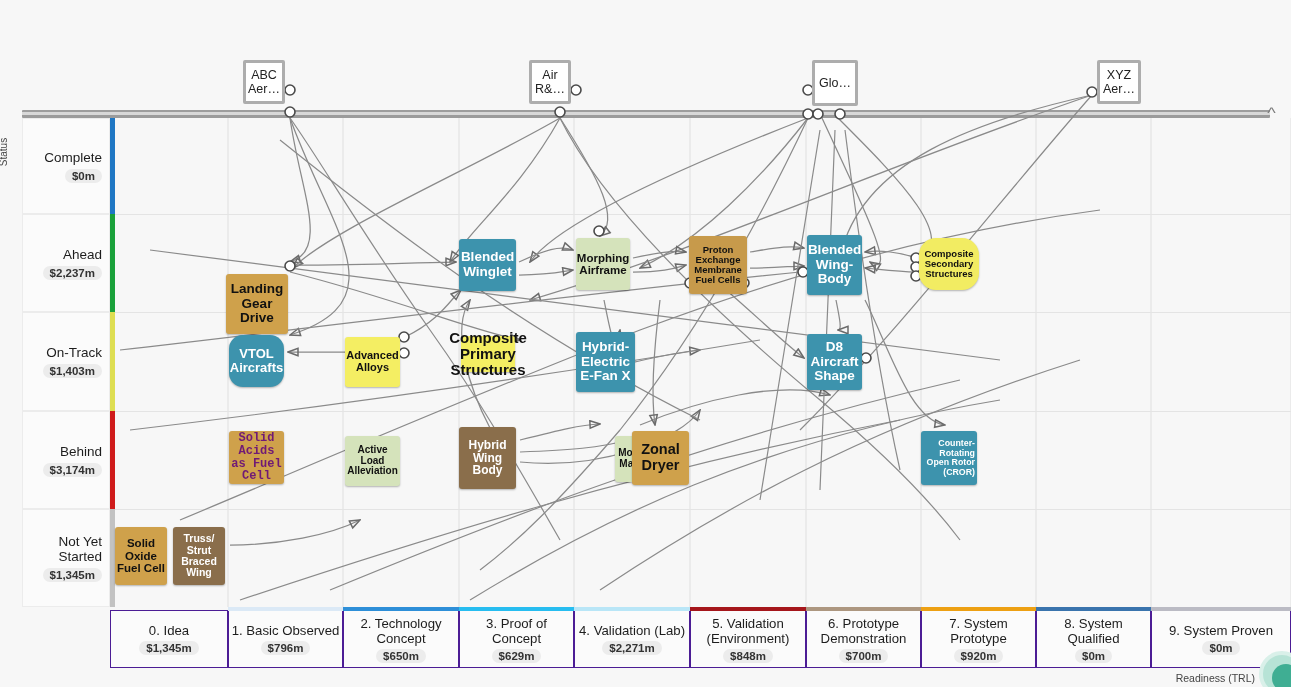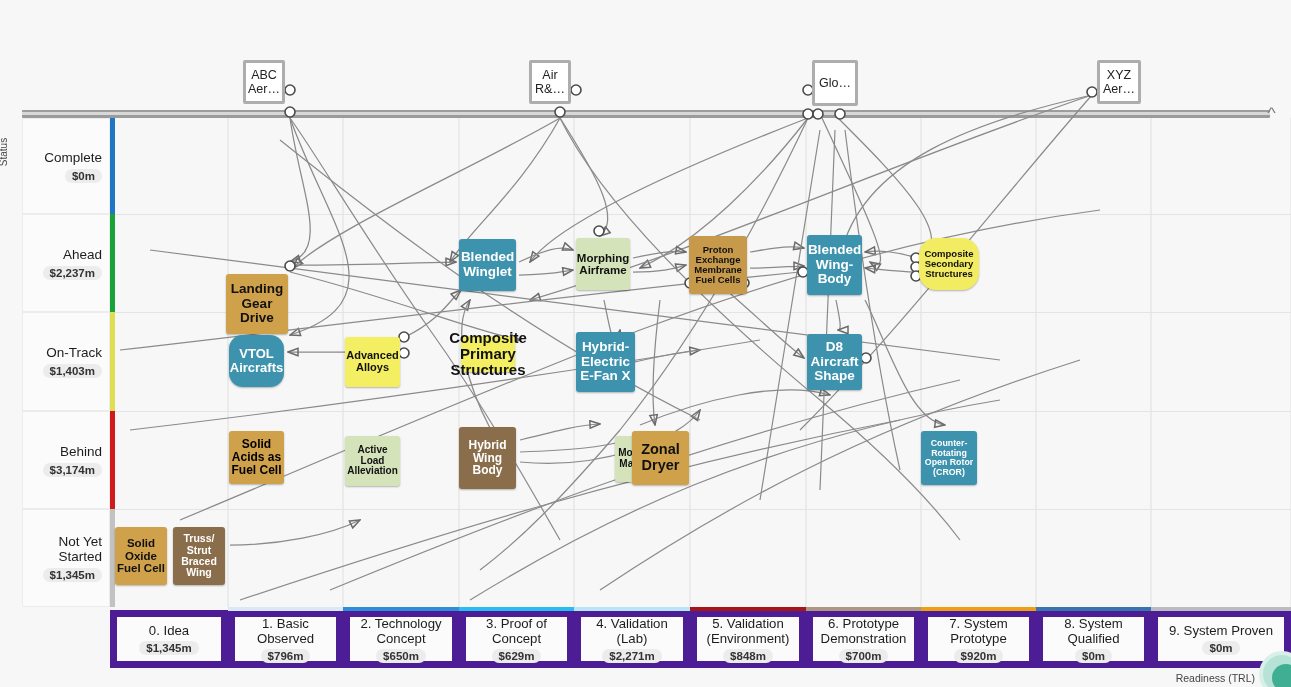--- a/index.html
+++ b/index.html
@@ -57,21 +57,21 @@
   .statcell .nm { font-size: 13.5px; color: #1d1d1d; text-align: right; line-height: 15px; }
   .statcell .amt {
     margin-top: 4px; font-size: 11.5px; color: #333; font-weight: bold;
     background: #ececec; border-radius: 9px; padding: 1px 7px;
   }
   .statbar { position: absolute; left: 110px; width: 5px; }
 
   
   .trlcell {
     position: absolute; top: 610px; height: 58px;
-    background: #fbfbfb; border: 7px solid #4c1d95;
+    background: #fbfbfb; border: 1px solid #4c1d95;
     display: flex; flex-direction: column; align-items: center; justify-content: center;
     padding: 0 2px;
   }
   .trlcell .nm { font-size: 13.2px; color: #1d1d1d; text-align: center; line-height: 15px; }
   .trlcell .amt {
     margin-top: 3px; font-size: 11.5px; color: #333; font-weight: bold;
     background: #ececec; border-radius: 9px; padding: 1px 7px;
   }
   .trlbar { position: absolute; top: 607px; height: 4px; }
   .axis-trl-label {
@@ -331,36 +331,36 @@
       </div>
       <div class="node" style="left: 461px; top: 336px; width: 54px; height: 36px; background: rgb(244, 238, 99); color: rgb(17, 17, 17); font-size: 15px; font-weight: bold;">
         <span>Composite Primary Structures</span>
       </div>
       <div class="node" style="left: 576px; top: 332px; width: 59px; height: 60px; background: rgb(61, 147, 173); color: rgb(255, 255, 255); font-size: 13.5px; font-weight: bold;">
         <span>Hybrid-Electric E-Fan X</span>
       </div>
       <div class="node" style="left: 807px; top: 334px; width: 55px; height: 56px; background: rgb(61, 147, 173); color: rgb(255, 255, 255); font-size: 13.5px; font-weight: bold;">
         <span>D8 Aircraft Shape</span>
       </div>
-      <div class="node" style="left: 229px; top: 431px; width: 55px; height: 53px; background: rgb(207, 161, 75); color: #000000; font-size: 12px; font-weight: bold;">
+      <div class="node" style="left: 229px; top: 431px; width: 55px; height: 53px; background: rgb(207, 161, 75); color: #701a75; font-size: 12px; font-weight: bold; font-family: Liberation Mono, monospace;">
         <span>Solid Acids as Fuel Cell</span>
       </div>
       <div class="node" style="left: 345px; top: 436px; width: 55px; height: 50px; background: rgb(213, 227, 187); color: rgb(17, 17, 17); font-size: 10px; font-weight: bold;">
         <span>Active Load Alleviation</span>
       </div>
       <div class="node" style="left: 459px; top: 427px; width: 57px; height: 62px; background: rgb(138, 110, 75); color: rgb(255, 255, 255); font-size: 12px; font-weight: bold;">
         <span>Hybrid Wing Body</span>
       </div>
       <div class="node" style="left: 577px; top: 436px; width: 52px; height: 46px; background: rgb(213, 227, 187); color: rgb(17, 17, 17); font-size: 10px; font-weight: bold; margin-left: 38px;">
         <span>Morphing Materials</span>
       </div>
       <div class="node" style="left: 632px; top: 431px; width: 57px; height: 54px; background: rgb(207, 161, 75); color: rgb(17, 17, 17); font-size: 14.5px; font-weight: bold;">
         <span>Zonal Dryer</span>
       </div>
-      <div class="node" style="left: 921px; top: 431px; width: 56px; height: 54px; background: rgb(61, 147, 173); color: rgb(255, 255, 255); font-size: 8.8px; font-weight: bold;">
+      <div class="node" style="left: 921px; top: 431px; width: 56px; height: 54px; background: rgb(61, 147, 173); color: rgb(255, 255, 255); font-size: 8.8px; font-weight: bold; text-align: right;">
         <span>Counter-Rotating Open Rotor (CROR)</span>
       </div>
       <div class="node" style="left: 115px; top: 527px; width: 52px; height: 58px; background: rgb(207, 161, 75); color: rgb(17, 17, 17); font-size: 11.5px; font-weight: bold;">
         <span>Solid Oxide Fuel Cell</span>
       </div>
       <div class="node" style="left: 173px; top: 527px; width: 52px; height: 58px; background: rgb(138, 110, 75); color: rgb(255, 255, 255); font-size: 10.5px; font-weight: bold;">
         <span>Truss/ Strut Braced Wing</span>
       </div>
     </div>
   <div id="actors">

